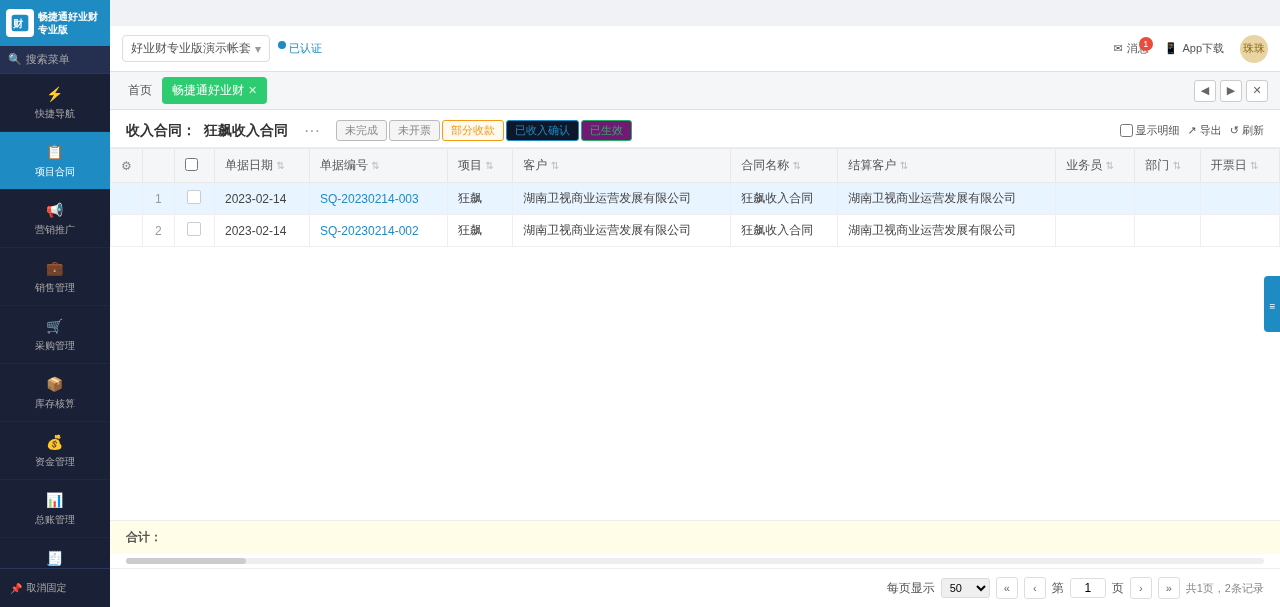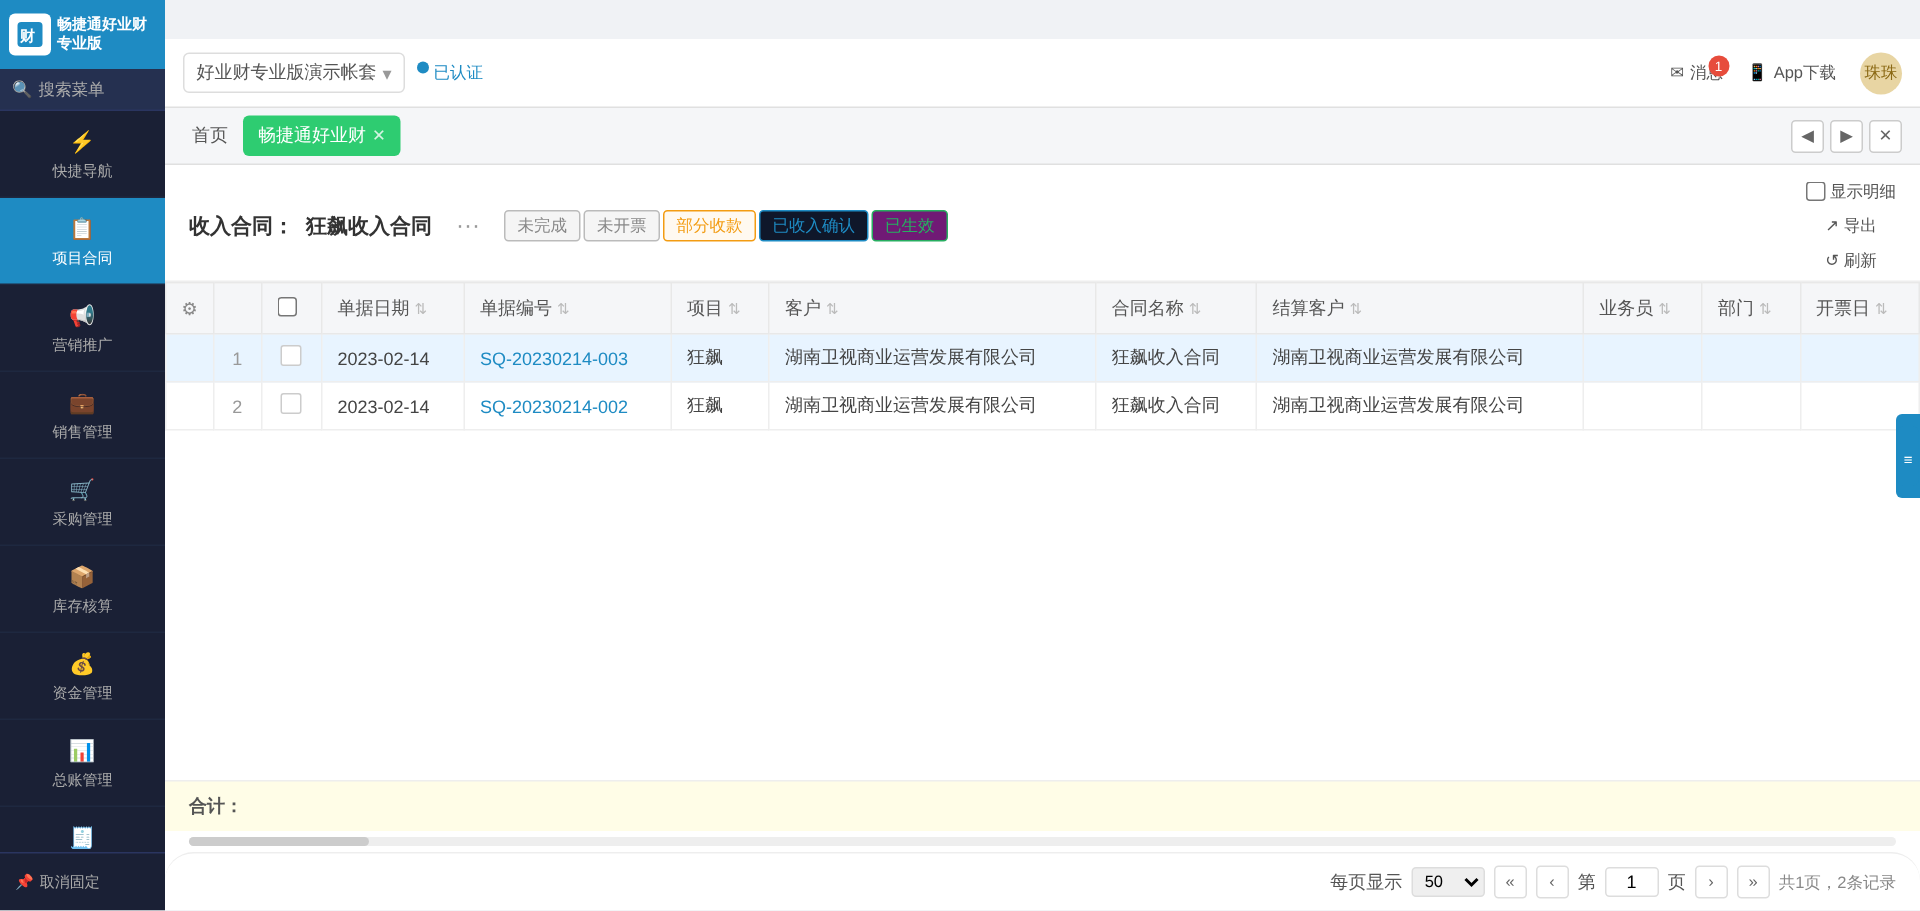--- a/index.html
+++ b/index.html
@@ -52,21 +52,21 @@
 
     
     .contract-header { padding: 10px 16px 6px; display: flex; align-items: center; gap: 8px; border-bottom: 1px solid #eee; flex-shrink: 0; }
     .more-btn { color: #999; cursor: pointer; font-size: 16px; margin-left: 8px; }
     .status-tags { display: flex; gap: 2px; margin-left: 8px; justify-content: flex-end; }
     .status-tag { padding: 2px 8px; border-radius: 3px; font-size: 11px; border: 1px solid; cursor: pointer; }
     .status-tag.gray { border-color: #bbb; color: #888; background: #f5f5f5; }
     .status-tag.orange-active { border-color: #f39c12; color: #f39c12; background: #fff9f0; }
     .status-tag.blue { border-color: #1e8bc3; color: #1e8bc3; background: #0f172a; }
     .status-tag.green { border-color: #27ae60; color: #27ae60; background: #701a75; }
-    .right-actions { margin-left: auto; display: flex; align-items: center; gap: 8px; flex-direction: column; }
+    .right-actions { margin-left: auto; display: flex; align-items: center; gap: 8px; }
     .action-btn { display: flex; align-items: center; gap: 3px; font-size: 11px; color: #555; cursor: pointer; }
     .show-detail-checkbox { display: flex; align-items: center; gap: 3px; font-size: 11px; color: #555; }
 
     
     .sub-tabs { display: flex; padding: 0 16px; border-bottom: 2px solid #e0e0e0; flex-shrink: 0; background: white; }
     .sub-tab { padding: 8px 12px; font-size: 12px; color: #666; cursor: pointer; border-bottom: 2px solid transparent; margin-bottom: -2px; white-space: nowrap; }
     .sub-tab.active { color: #1e8bc3; border-bottom-color: #1e8bc3; font-weight: 500; }
 
     
     .table-area { flex: 1; overflow: auto; }
@@ -87,21 +87,21 @@
     
     .totals-row { background: #fffde7; padding: 8px 16px; font-size: 12px; color: #555; border-top: 1px solid #eee; flex-shrink: 0; display: flex; align-items: center; }
     .totals-label { font-weight: bold; margin-right: 8px; }
 
     
     .scroll-bar-area { padding: 4px 16px; background: white; flex-shrink: 0; }
     .scroll-track { background: #eee; height: 6px; border-radius: 3px; position: relative; }
     .scroll-thumb { background: #ccc; height: 6px; border-radius: 3px; width: 120px; margin-left: 0; }
 
     
-    .pagination { background: white; padding: 8px 16px; display: flex; align-items: center; justify-content: flex-end; gap: 6px; font-size: 12px; color: #555; border-top: 1px solid #eee; flex-shrink: 0; border-radius: 19px; }
+    .pagination { background: white; padding: 8px 16px; display: flex; align-items: center; justify-content: flex-end; gap: 6px; font-size: 12px; color: #555; border-top: 1px solid #eee; flex-shrink: 0; }
     .page-size-select { border: 1px solid #ddd; border-radius: 3px; padding: 2px 4px; font-size: 11px; }
     .page-btn { width: 22px; height: 22px; border: 1px solid #ddd; background: white; border-radius: 3px; display: flex; align-items: center; justify-content: center; cursor: pointer; font-size: 11px; color: #666; }
     .page-input { width: 36px; border: 1px solid #ddd; border-radius: 3px; text-align: center; padding: 2px; font-size: 12px; }
     .page-info { color: #888; font-size: 11px; }
 
     
     .right-edge-btn { position: fixed; right: 0; top: 50%; transform: translateY(-50%); background: #1e8bc3; color: white; width: 16px; padding: 8px 2px; border-radius: 4px 0 0 4px; cursor: pointer; font-size: 10px; writing-mode: vertical-rl; display: flex; align-items: center; justify-content: center; }
 
     .col-settings { width: 30px; }
   </style>

